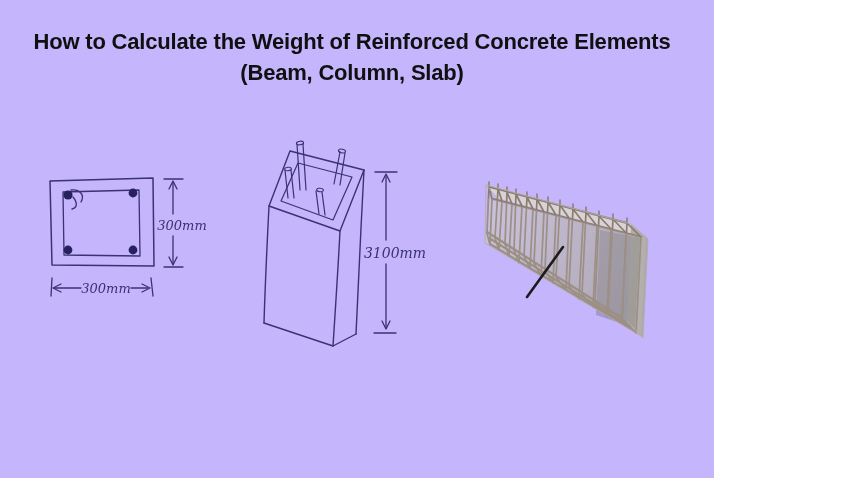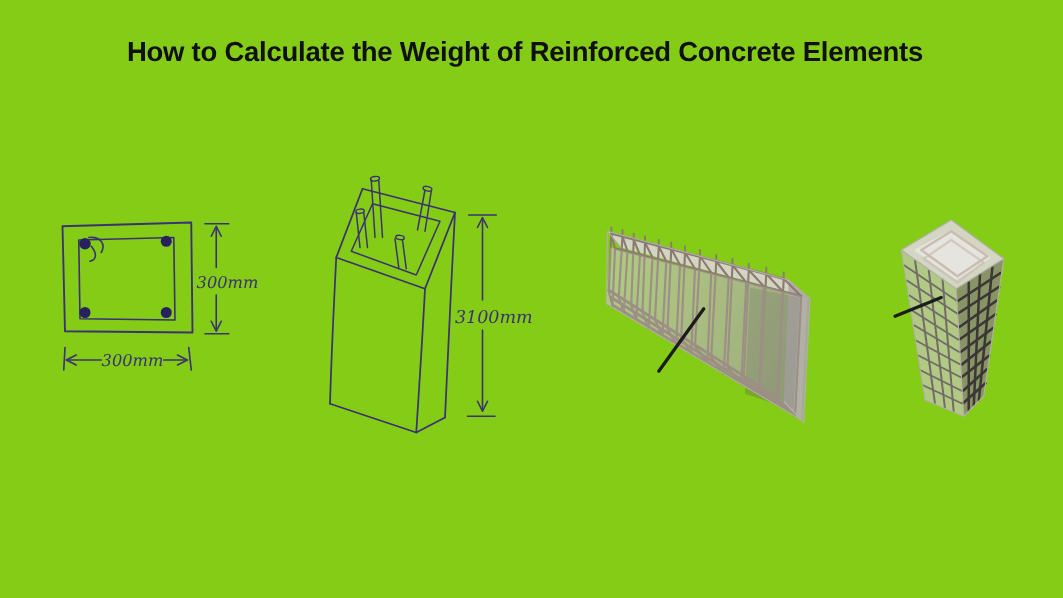--- a/index.html
+++ b/index.html
@@ -1,19 +1,19 @@
 <!DOCTYPE html>
 <html style="--ink: #3a3272; --ink-dark: #272160; --title-color: #101010; --concrete-light: #d9d6d3; --concrete-mid: #aba6a2; --concrete-dark: #55504b; --rebar: #8c7b6f; --pointer: #1c1c1c;"><head>
 <meta charset="utf-8">
 <style>
   html,body { margin:0; padding:0; background:#ffffff; }
   .canvas {
     position: relative;
-    width: 850px; height: 478px;
-    background: #84cc16;
+    width: 714px; height: 478px;
+    background: #c4b5fd;
     overflow: hidden;
     font-family: "Liberation Sans", sans-serif;
   }
   .title-block {
     position: absolute; top: 26px; left: 0; right: 10px;
     text-align: center;
     color: var(--title-color, #101010);
   }
   .title-line {
     font-weight: bold;
@@ -35,20 +35,21 @@
   .edge  { stroke: #b3aeaa; fill: none; stroke-width: 0.9; }
   .pointer-line { stroke: var(--pointer, #1c1c1c); stroke-width: 2.6; stroke-linecap: round; }
 </style>
 </head>
 <body>
 
 <div class="canvas">
 
   <div class="title-block">
     <div class="title-line">How to Calculate the Weight of Reinforced Concrete Elements</div>
+    <div class="title-line">(Beam, Column, Slab)</div>
   </div>
 
   <svg class="fig" style="left:35px; top:165px;" width="180" height="140" viewBox="35 165 180 140">
 
     <path class="ink" stroke-width="1.5" d="M50,181 L153,178 L154,266 L52,265 Z"></path>
 
     <path class="ink" stroke-width="1.3" d="M63,192 L139,190 L140,256 L64,255 Z"></path>
 
     <g>
       <circle class="ink-fill" cx="68" cy="195" r="4.6"></circle>

